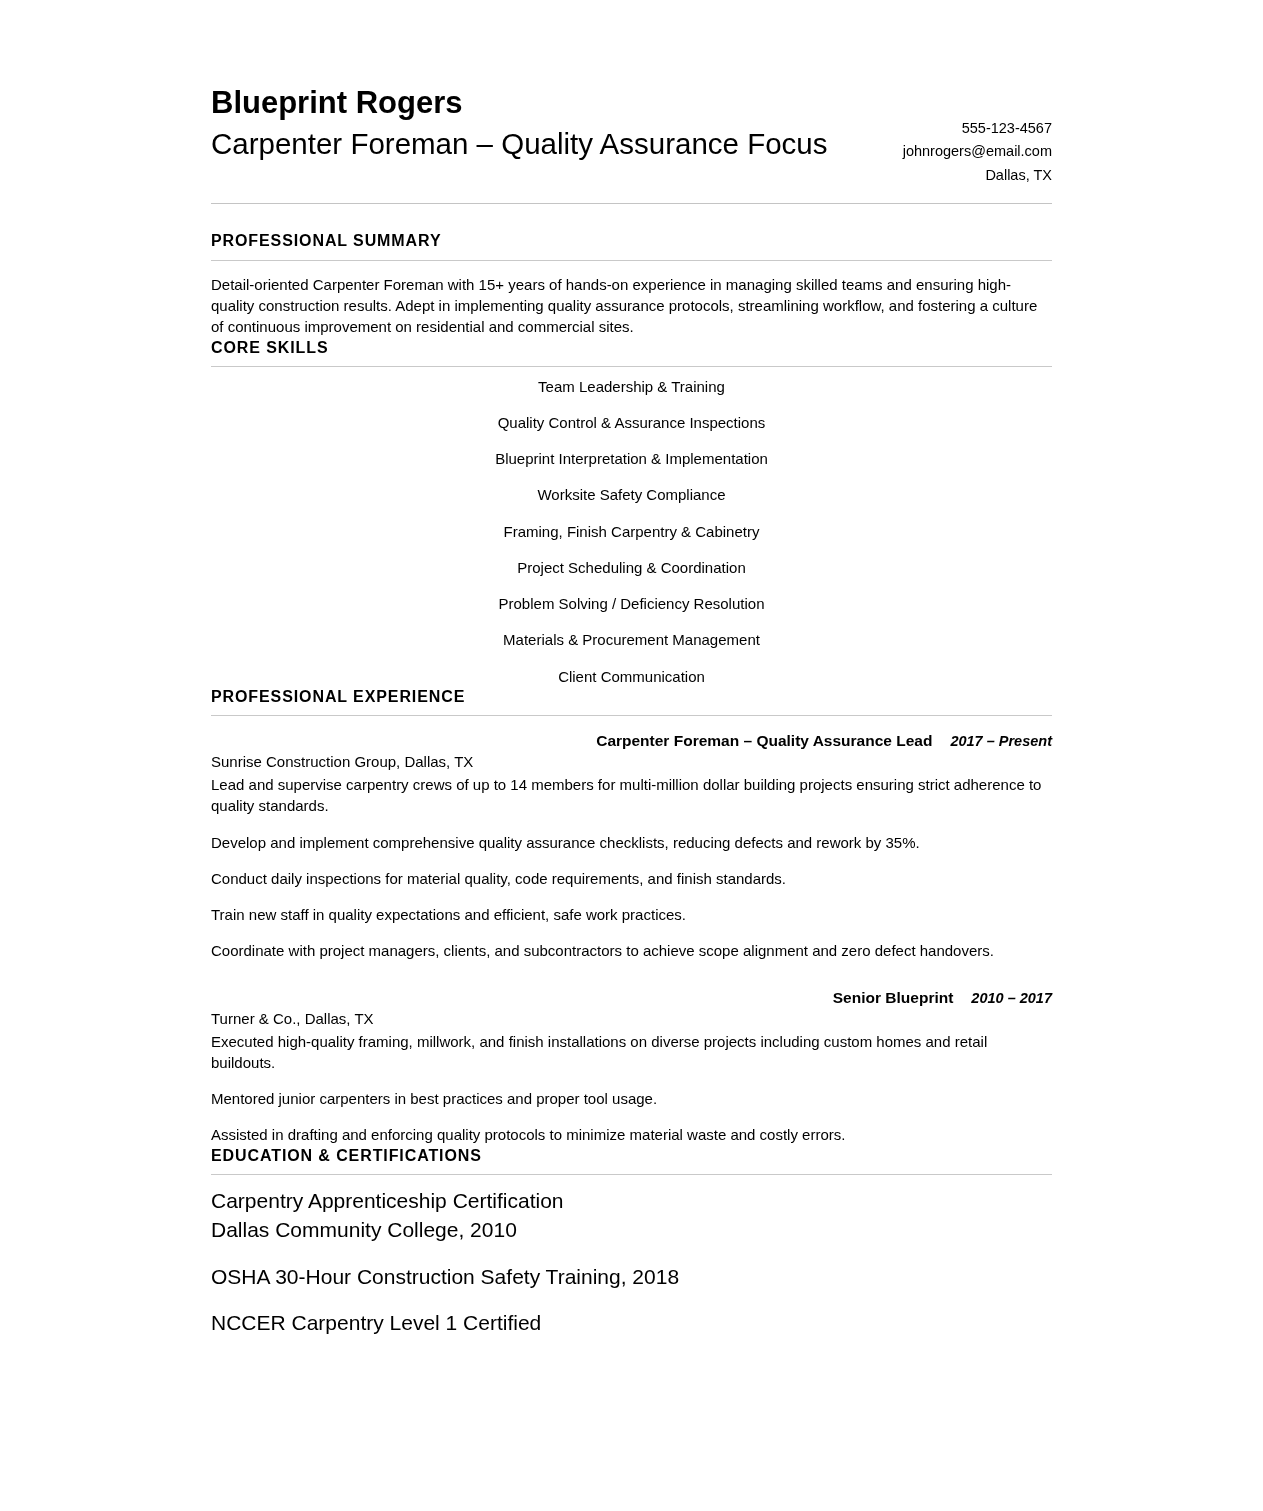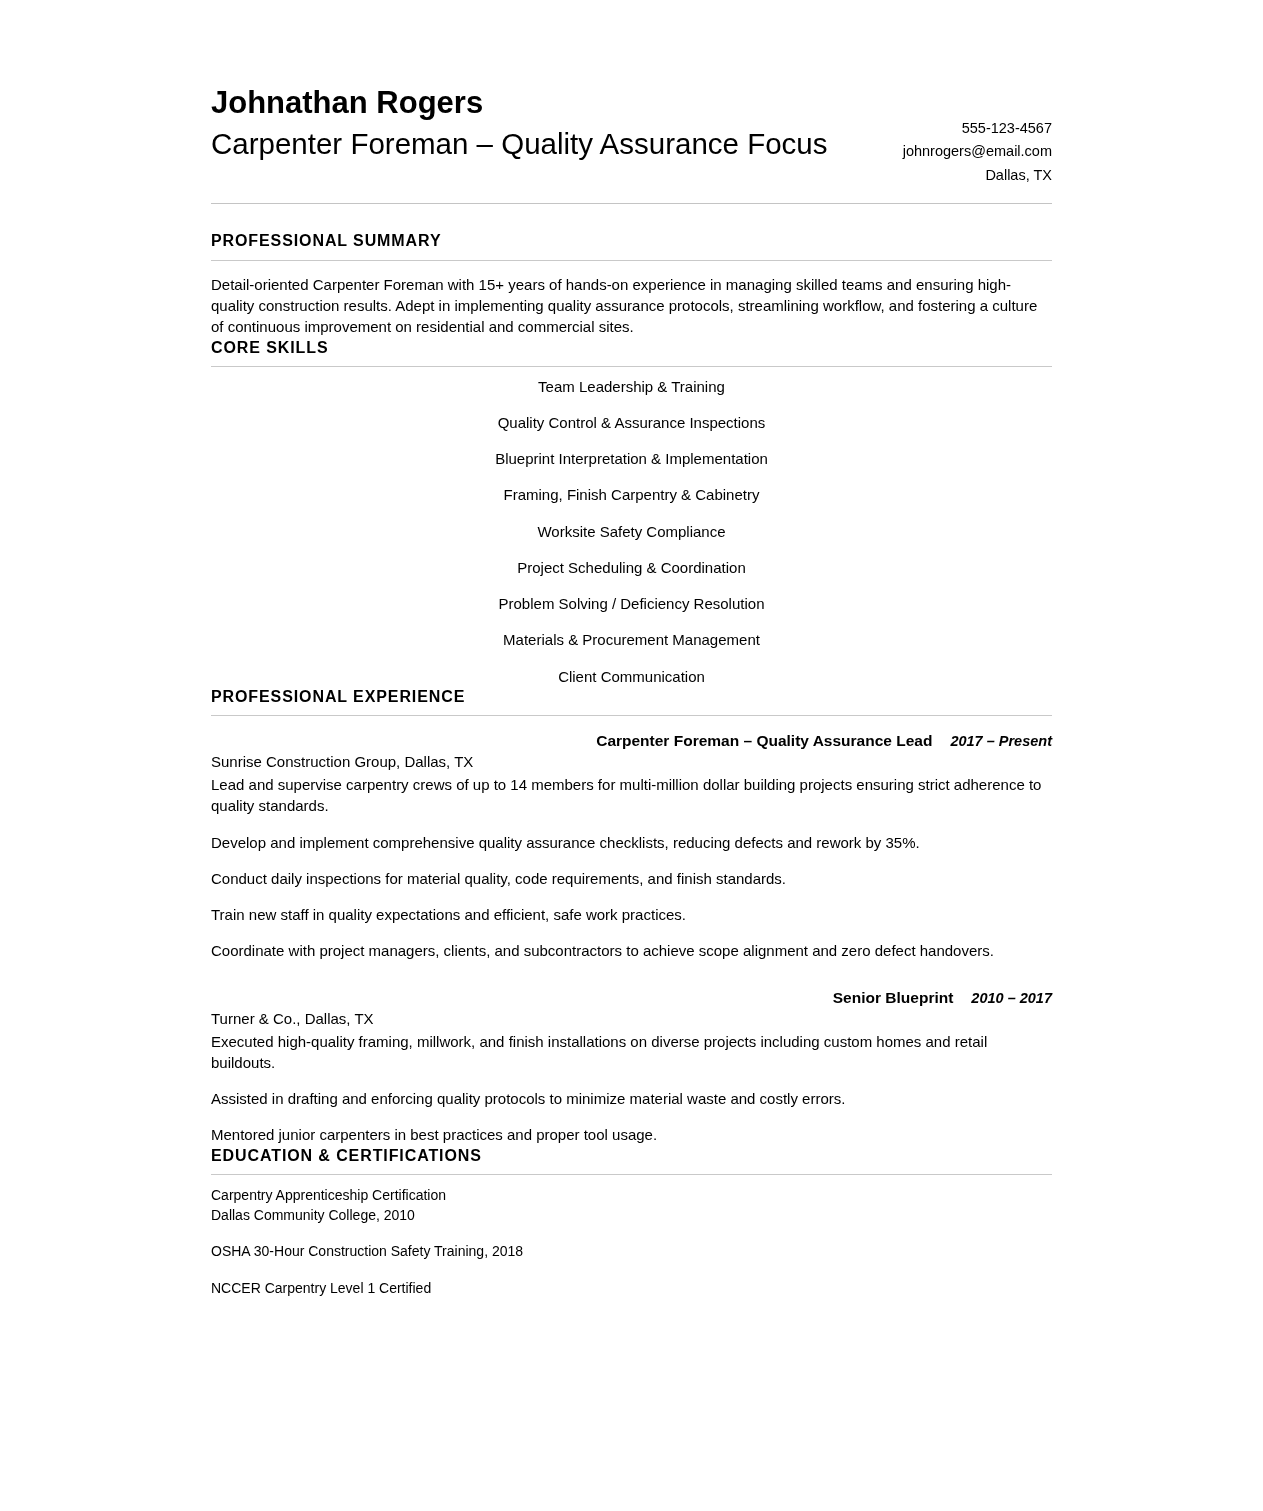--- a/index.html
+++ b/index.html
@@ -161,40 +161,40 @@
     margin-top: 1px;
   }
 
   
   .edu-list {
     margin: 11px 0 0 0;
     padding: 0;
     list-style: none;
   }
   .edu-item {
-    font-size: 14px;
+    font-size: 21px;
     line-height: 1.4;
     margin-top: 17px;
   }
   .edu-item:first-child {
     margin-top: 0;
   }
   .edu-sub {
     display: block;
   }
 </style>
 </head>
 <body>
 
 <div class="page">
   <div class="content">
 
     <div class="header">
       <div class="header-left">
-        <div class="name">Johnathan Rogers</div>
+        <div class="name">Blueprint Rogers</div>
         <div class="headline">Carpenter Foreman – Quality Assurance Focus</div>
       </div>
       <div class="header-right">
         <span class="contact-line">555-123-4567</span>
         <span class="contact-line">johnrogers@email.com</span>
         <span class="contact-line">Dallas, TX</span>
       </div>
     </div>
     <hr class="header-rule">
 
@@ -204,22 +204,22 @@
       <p class="summary">Detail-oriented Carpenter Foreman with 15+ years of hands-on experience in managing skilled teams and ensuring high-quality construction results. Adept in implementing quality assurance protocols, streamlining workflow, and fostering a culture of continuous improvement on residential and commercial sites.</p>
     </div>
 
     <div class="section">
       <div class="section-title">CORE SKILLS</div>
       <hr class="section-rule">
       <ul class="skills">
         <li class="skill-item">Team Leadership &amp; Training</li>
         <li class="skill-item">Quality Control &amp; Assurance Inspections</li>
         <li class="skill-item">Blueprint Interpretation &amp; Implementation</li>
+        <li class="skill-item">Worksite Safety Compliance</li>
         <li class="skill-item">Framing, Finish Carpentry &amp; Cabinetry</li>
-        <li class="skill-item">Worksite Safety Compliance</li>
         <li class="skill-item">Project Scheduling &amp; Coordination</li>
         <li class="skill-item">Problem Solving / Deficiency Resolution</li>
         <li class="skill-item">Materials &amp; Procurement Management</li>
         <li class="skill-item">Client Communication</li>
       </ul>
     </div>
 
     <div class="section">
       <div class="section-title">PROFESSIONAL EXPERIENCE</div>
       <hr class="section-rule">
@@ -240,22 +240,22 @@
       </div>
 
       <div class="job">
         <div class="job-head">
           <span class="job-title">Senior Blueprint</span>
           <span class="job-dates">2010 – 2017</span>
         </div>
         <div class="job-company">Turner &amp; Co., Dallas, TX</div>
         <ul class="job-bullets">
           <li class="bullet first-bullet">Executed high-quality framing, millwork, and finish installations on diverse projects including custom homes and retail buildouts.</li>
+          <li class="bullet">Mentored junior carpenters in best practices and proper tool usage.</li>
           <li class="bullet">Assisted in drafting and enforcing quality protocols to minimize material waste and costly errors.</li>
-          <li class="bullet">Mentored junior carpenters in best practices and proper tool usage.</li>
         </ul>
       </div>
     </div>
 
     <div class="section">
       <div class="section-title">EDUCATION &amp; CERTIFICATIONS</div>
       <hr class="section-rule">
       <ul class="edu-list">
         <li class="edu-item">
           <span>Carpentry Apprenticeship Certification</span>

